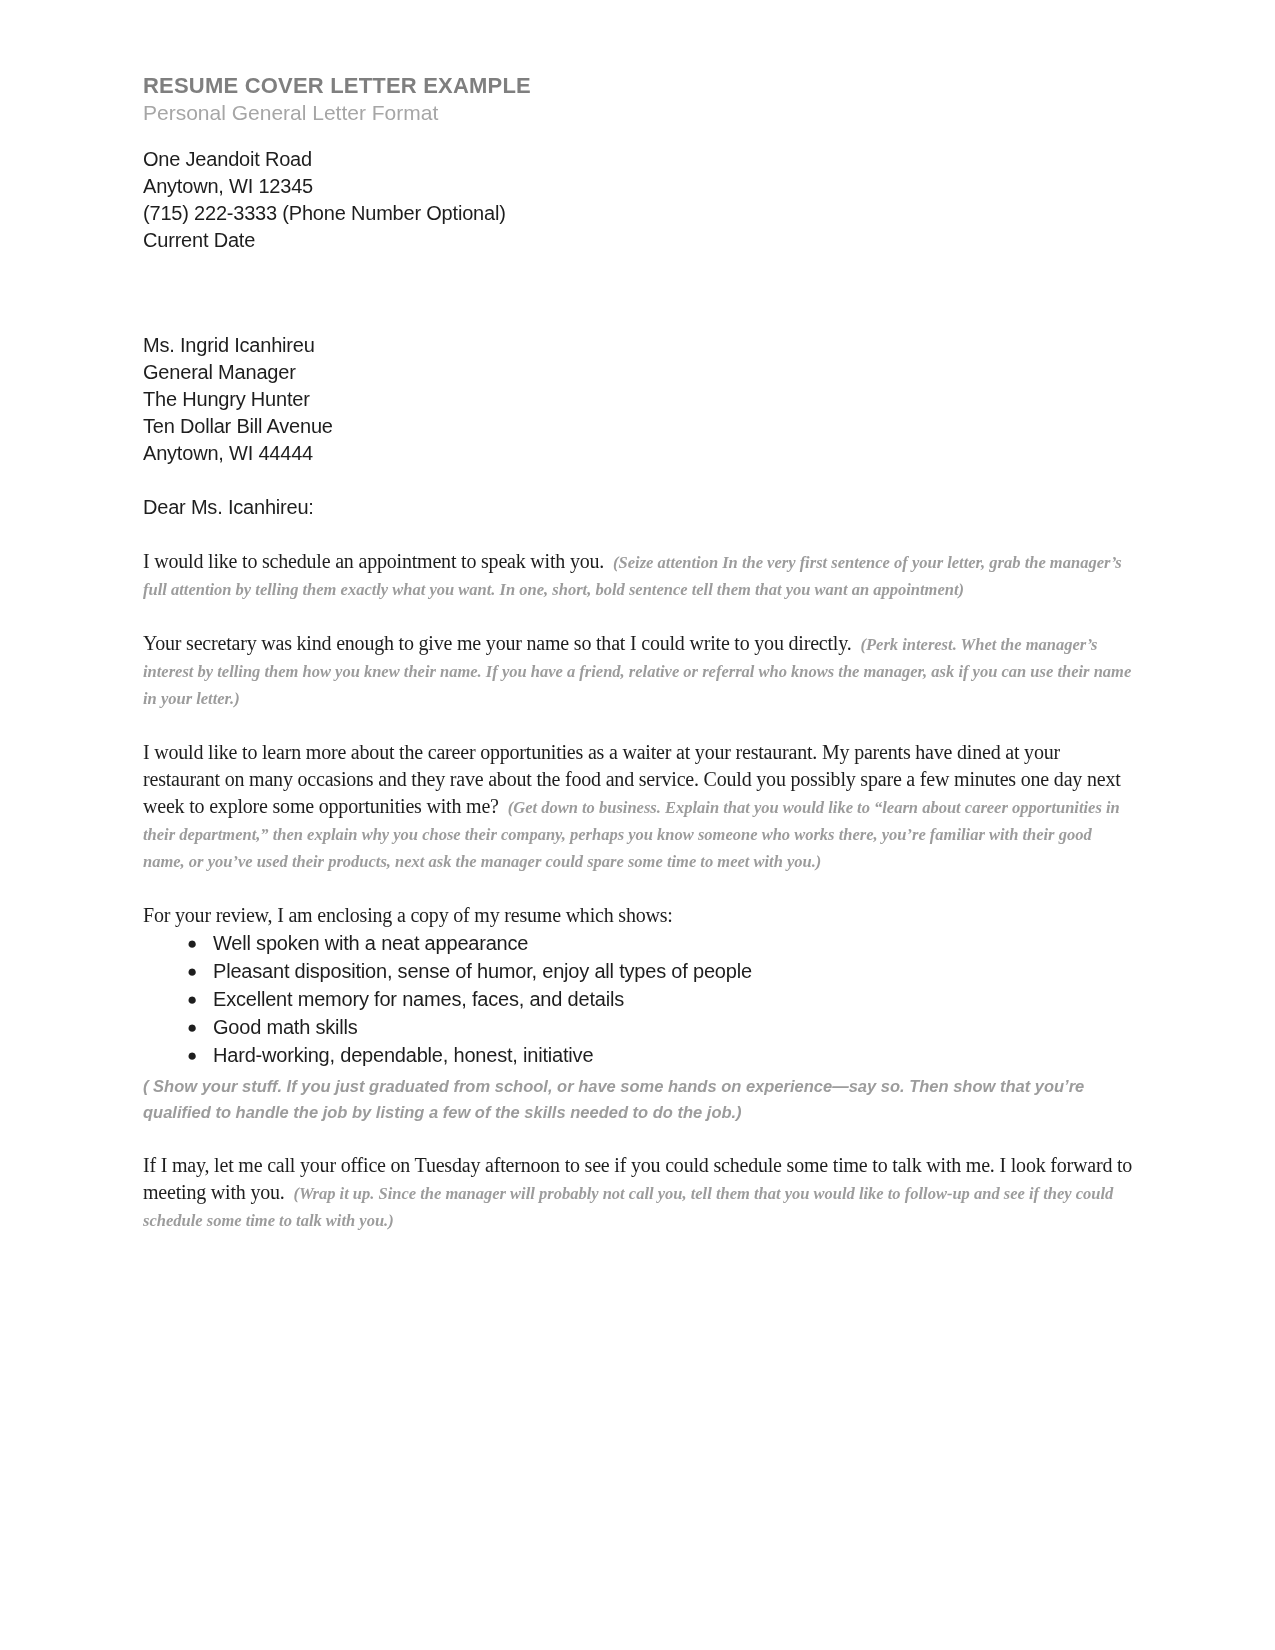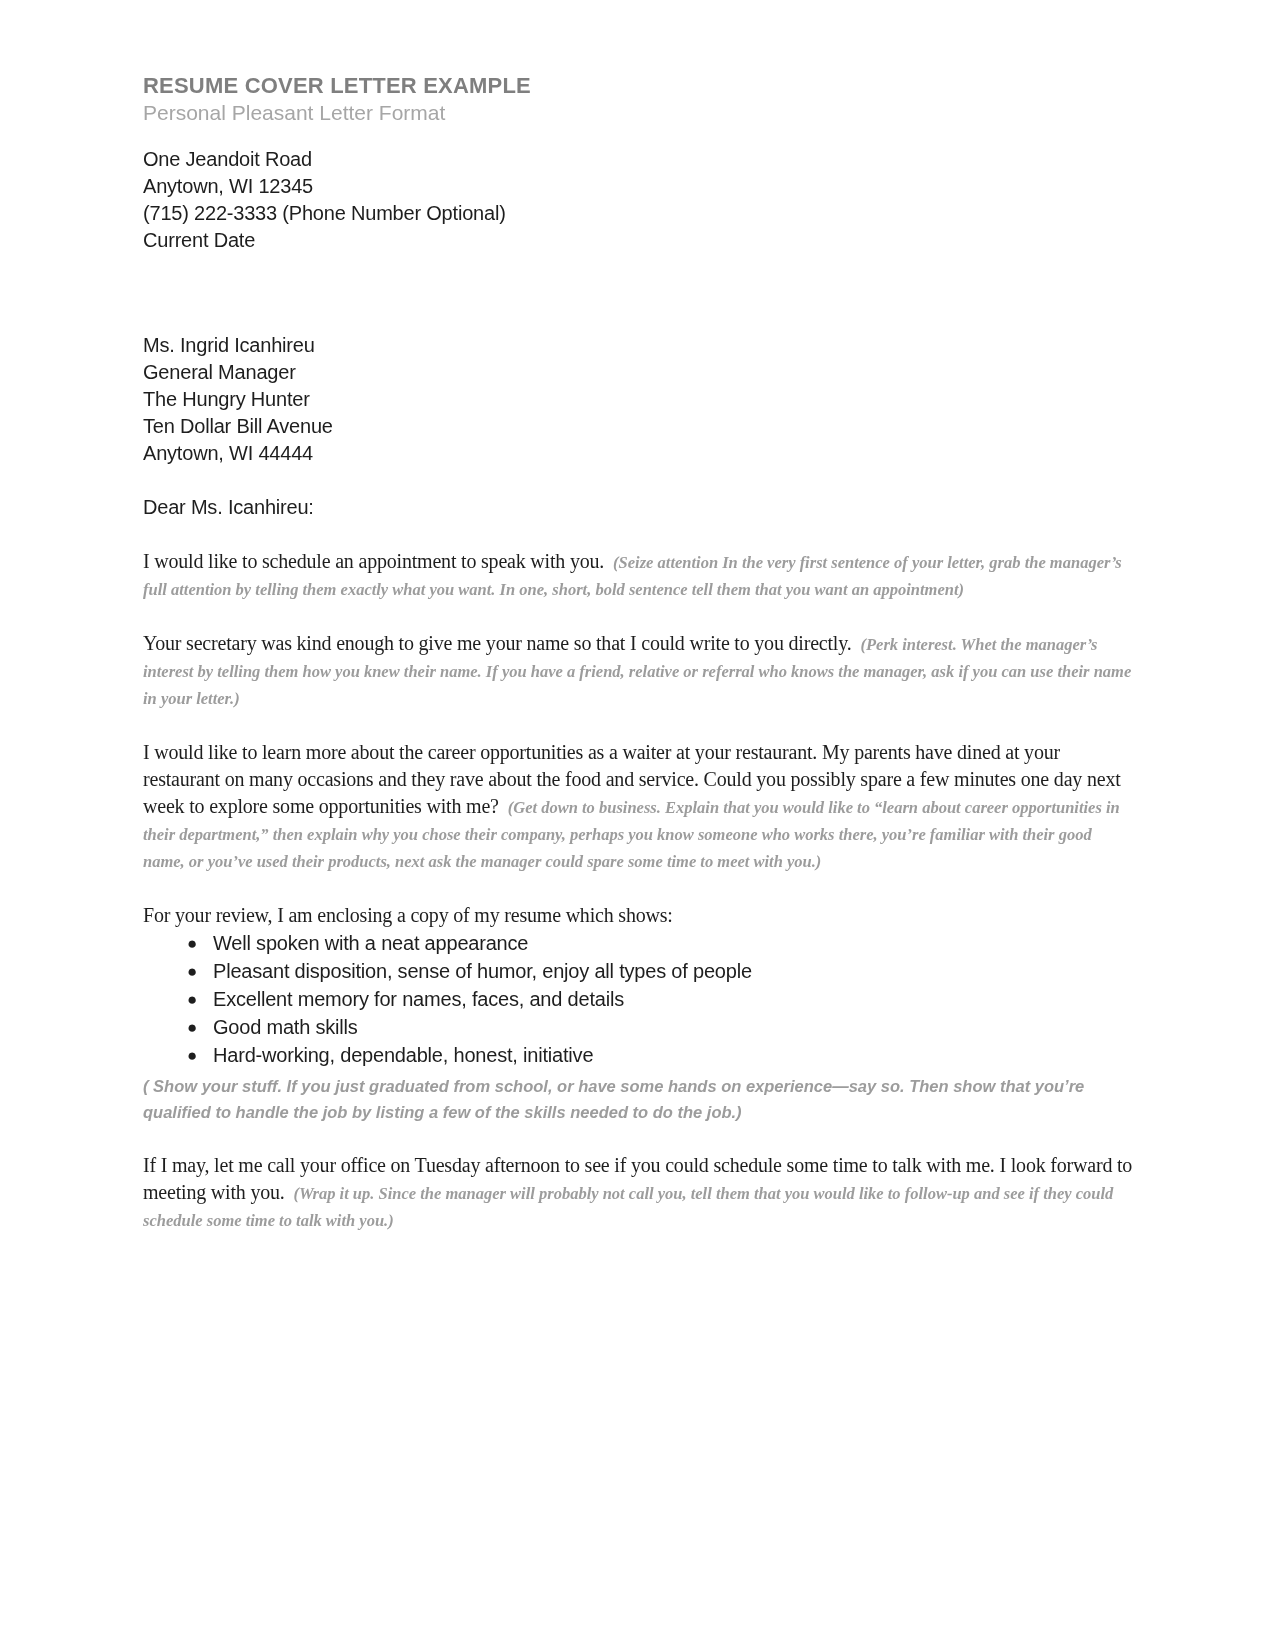--- a/index.html
+++ b/index.html
@@ -86,21 +86,21 @@
   }
 </style>
 </head>
 <body>
 
 <div class="page">
   <div class="content">
 
     <div>
       <div class="doc-title">RESUME COVER LETTER EXAMPLE</div>
-      <div class="doc-subtitle">Personal Pleasant Letter Format</div>
+      <div class="doc-subtitle">Personal General Letter Format</div>
     </div>
 
     <div class="address-block">
       <div class="address-line">One Jeandoit Road</div>
       <div class="address-line">Anytown, WI 12345</div>
       <div class="address-line">(715) 222-3333 (Phone Number Optional)</div>
       <div class="address-line">Current Date</div>
     </div>
 
     <div class="recipient-block">

